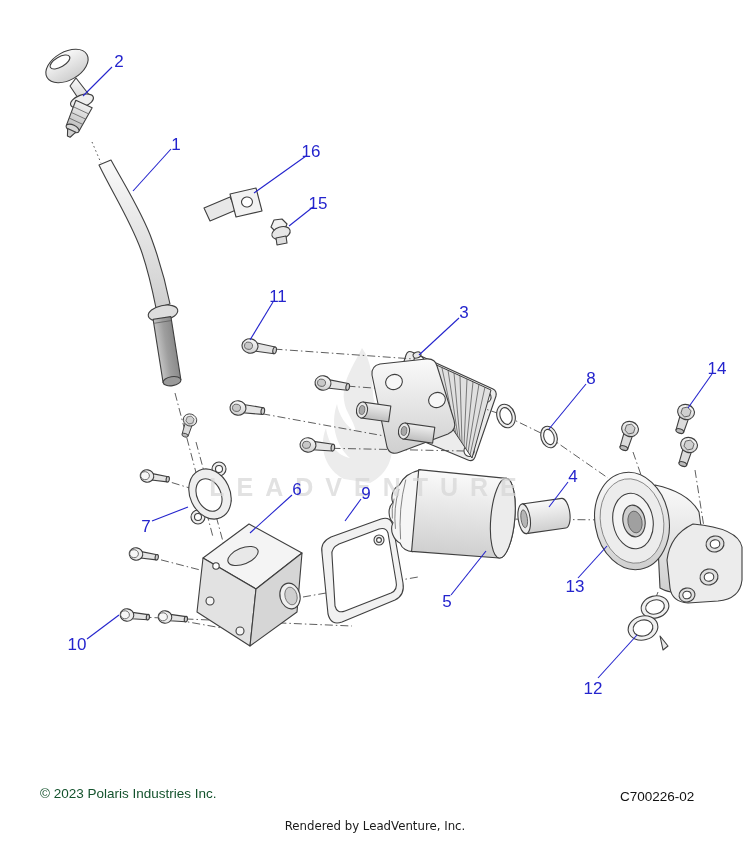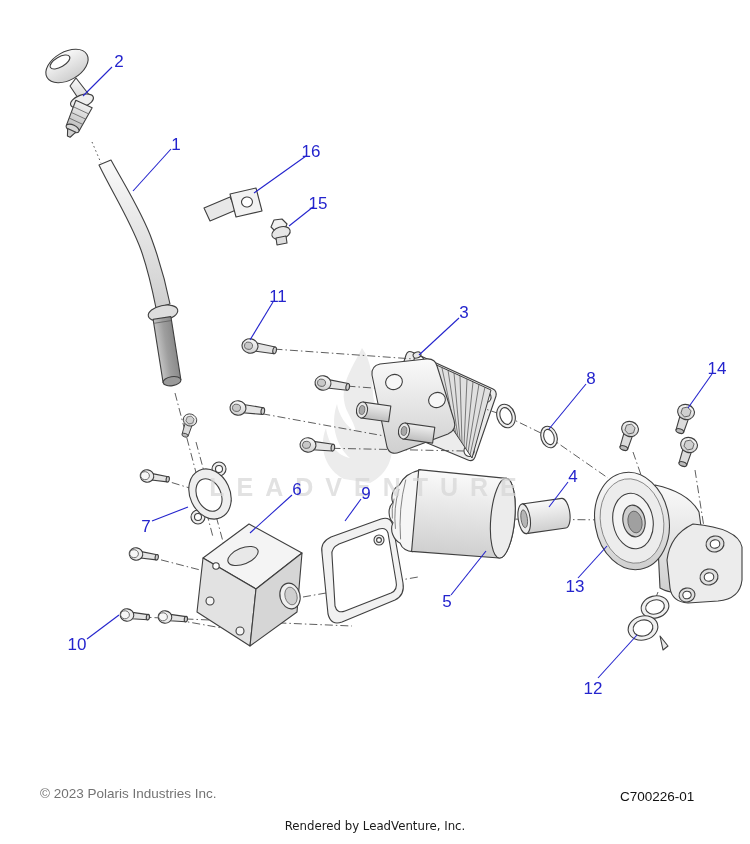--- a/index.html
+++ b/index.html
@@ -6,21 +6,21 @@
   #page{position:relative;width:750px;height:844px;background:#fff;overflow:hidden;
         font-family:"Liberation Sans",sans-serif;}
   #diagram-svg{position:absolute;left:0;top:0;}
   .outline{stroke:#3f3f3f;stroke-width:1.1;stroke-linejoin:round;}
   .thin{stroke:#5a5a5a;stroke-width:.7;fill:none;}
   .dashdot{stroke:#4d4d4d;stroke-width:.9;fill:none;stroke-dasharray:8 3 1.5 3;}
   .dots{stroke:#4d4d4d;stroke-width:1;fill:none;stroke-dasharray:1.5 3;}
   .callout-line{stroke-width:1.1;fill:none;}
   .callout-num{font-family:"Liberation Sans",sans-serif;font-size:17px;cursor:pointer;}
   .fin{stroke:#4a4a4a;stroke-width:.7;}
-  #footer-copyright{position:absolute;left:40px;top:786px;font-size:13.5px;color:#737373;}
+  #footer-copyright{position:absolute;left:40px;top:786px;font-size:13.5px;color:#14532d;}
   #footer-code{position:absolute;left:620px;top:789px;font-size:13.5px;color:#111;}
   #footer-rendered{position:absolute;left:0;top:818px;width:100%;text-align:center;
         font-size:12.5px;color:#1a1a1a;font-family:"DejaVu Sans",sans-serif;
         transform:scaleX(.94);}
 </style>
 </head>
 <body>
 
 <div id="page">
 <svg id="diagram-svg" width="750" height="844" viewBox="0 0 750 844">
@@ -289,15 +289,15 @@
         <line x1="712" y1="374" x2="688" y2="408" class="callout-line" stroke="#2424cd"></line>
         <text x="717" y="374" text-anchor="middle" class="callout-num" fill="#2424cd">14</text>
         <line x1="313" y1="207" x2="289" y2="226" class="callout-line" stroke="#2424cd"></line>
         <text x="318" y="209" text-anchor="middle" class="callout-num" fill="#2424cd">15</text>
         <line x1="306" y1="156" x2="254" y2="193" class="callout-line" stroke="#2424cd"></line>
         <text x="311" y="157" text-anchor="middle" class="callout-num" fill="#2424cd">16</text>
       </g>
 </svg>
 
 <div id="footer-copyright">© 2023 Polaris Industries Inc.</div>
-<div id="footer-code">C700226-01</div>
+<div id="footer-code">C700226-02</div>
 <div id="footer-rendered">Rendered by LeadVenture, Inc.</div>
 </div>
 
 </body></html>

